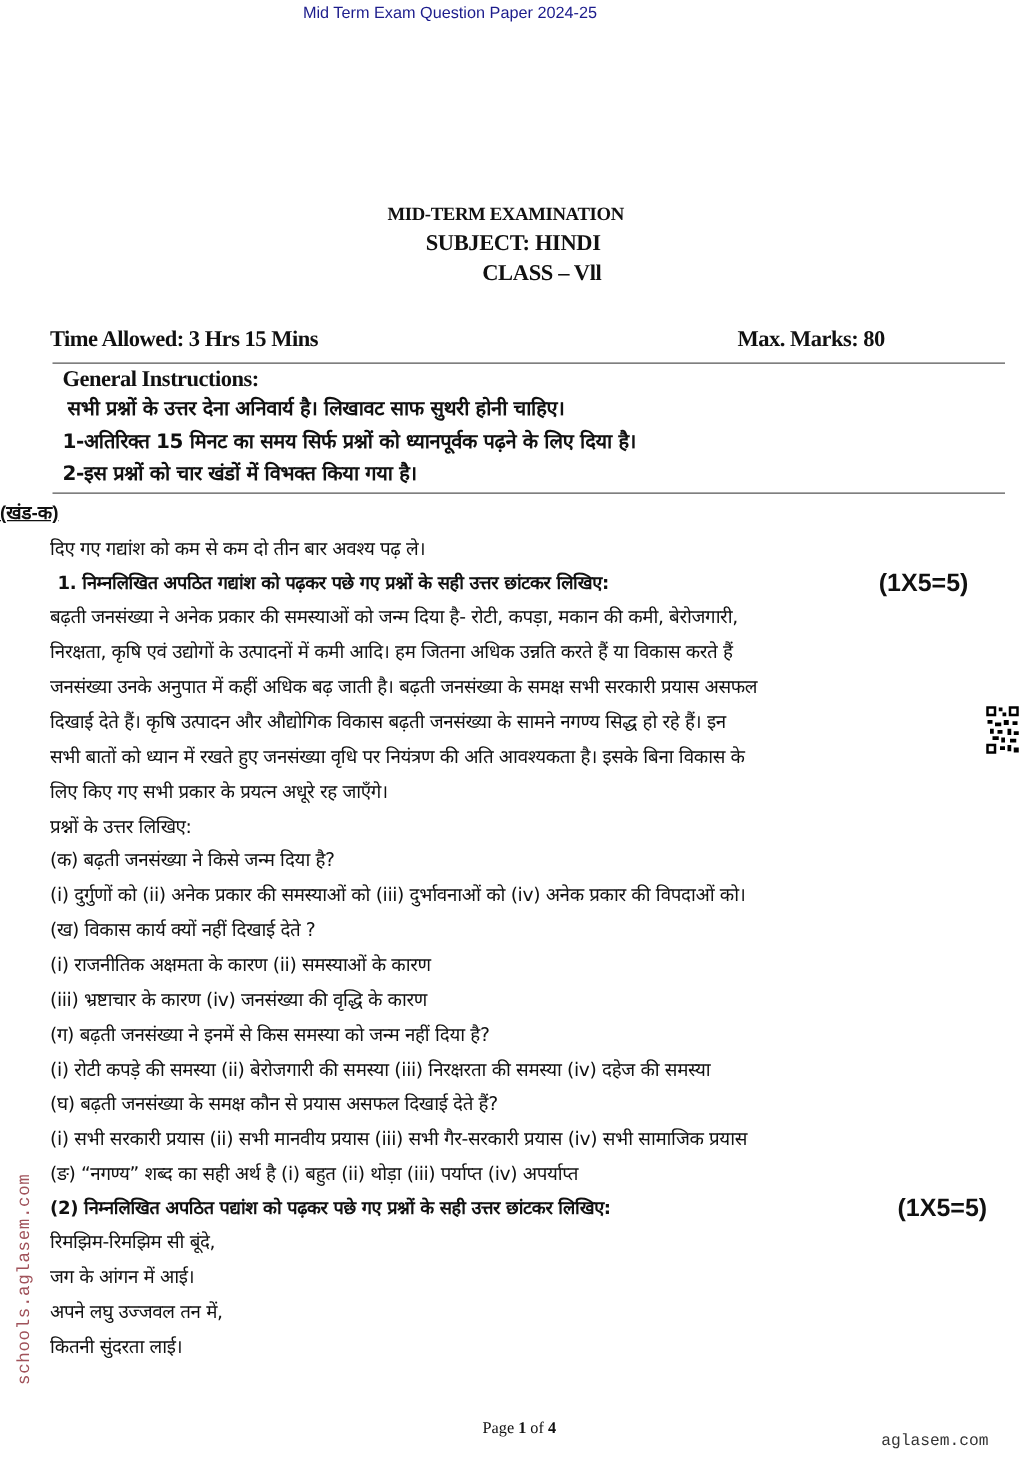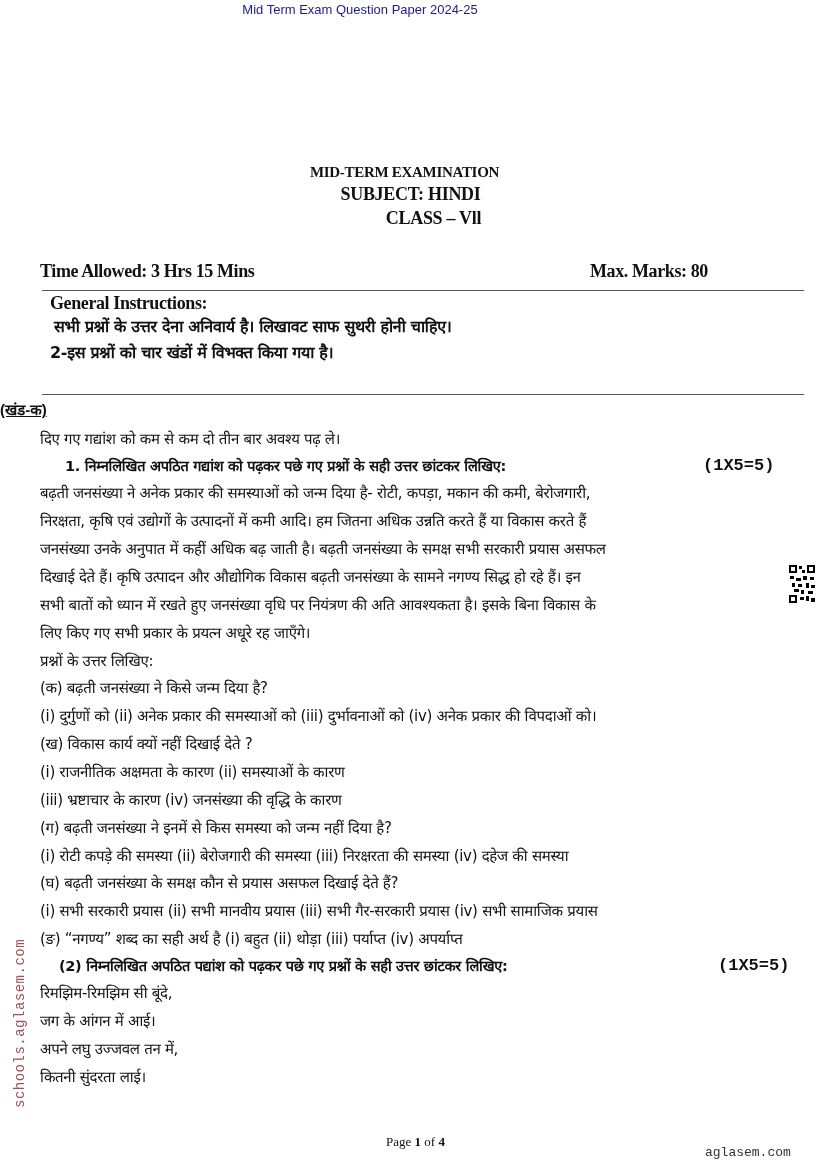--- a/index.html
+++ b/index.html
@@ -92,27 +92,26 @@
       position: absolute;
       left: 40px;
       white-space: nowrap;
       font-family: "DejaVu Sans", sans-serif;
       font-size: 15px;
       letter-spacing: -0.3px;
     }
     .q-heading {
       font-weight: bold;
       font-size: 14.5px;
-      margin-left: 19px;
     }
     .marks {
       position: absolute;
-      font-family: Liberation Mono, monospace;
-      font-weight: bold;
-      font-size: 17px;
+      font-family: Liberation Sans, sans-serif;
+      font-weight: bold;
+      font-size: 20px;
       white-space: nowrap;
     }
 
     .qr {
       position: absolute;
       left: 788px;
       top: 564px;
       width: 28px;
       height: 40px;
     }
@@ -159,20 +158,21 @@
 <div class="meta-row">
   <span>Time Allowed: 3 Hrs 15 Mins</span>
   <span class="max-marks">Max. Marks: 80</span>
 </div>
 
 <div class="rule" style="top:290px;"></div>
 
 <div class="instructions">
   <div class="title">General Instructions:</div>
   <div class="line indent">सभी प्रश्नों के उत्तर देना अनिवार्य है।  लिखावट साफ सुथरी होनी चाहिए।</div>
+  <div class="line">1-अतिरिक्त 15 मिनट का समय सिर्फ प्रश्नों को ध्यानपूर्वक पढ़ने के लिए दिया है।</div>
   <div class="line">2-इस प्रश्नों को चार खंडों में विभक्त किया गया है।</div>
 </div>
 
 <div class="rule" style="top:394px;"></div>
 
 <div class="section-title">(खंड-क)</div>
 
 <div class="line-abs" style="top:428px;">दिए गए गद्यांश को कम से कम दो तीन बार अवश्य पढ़ ले।</div>
 
 <div class="line-abs q-heading" style="top:455px; left:46px;">1. निम्नलिखित अपठित गद्यांश को पढ़कर पछे गए प्रश्नों के सही उत्तर छांटकर लिखिए:</div>

